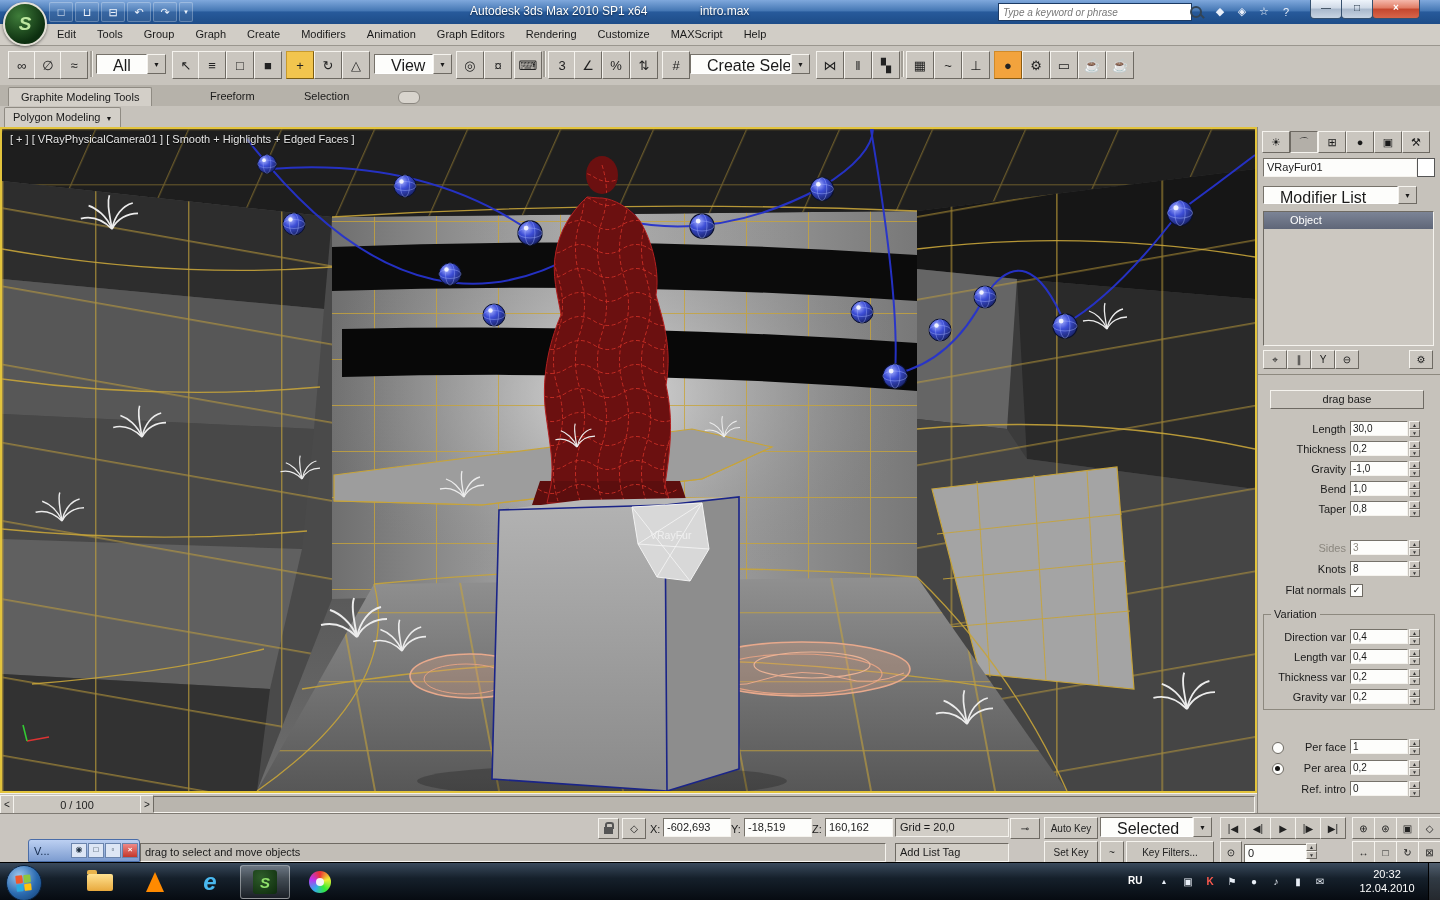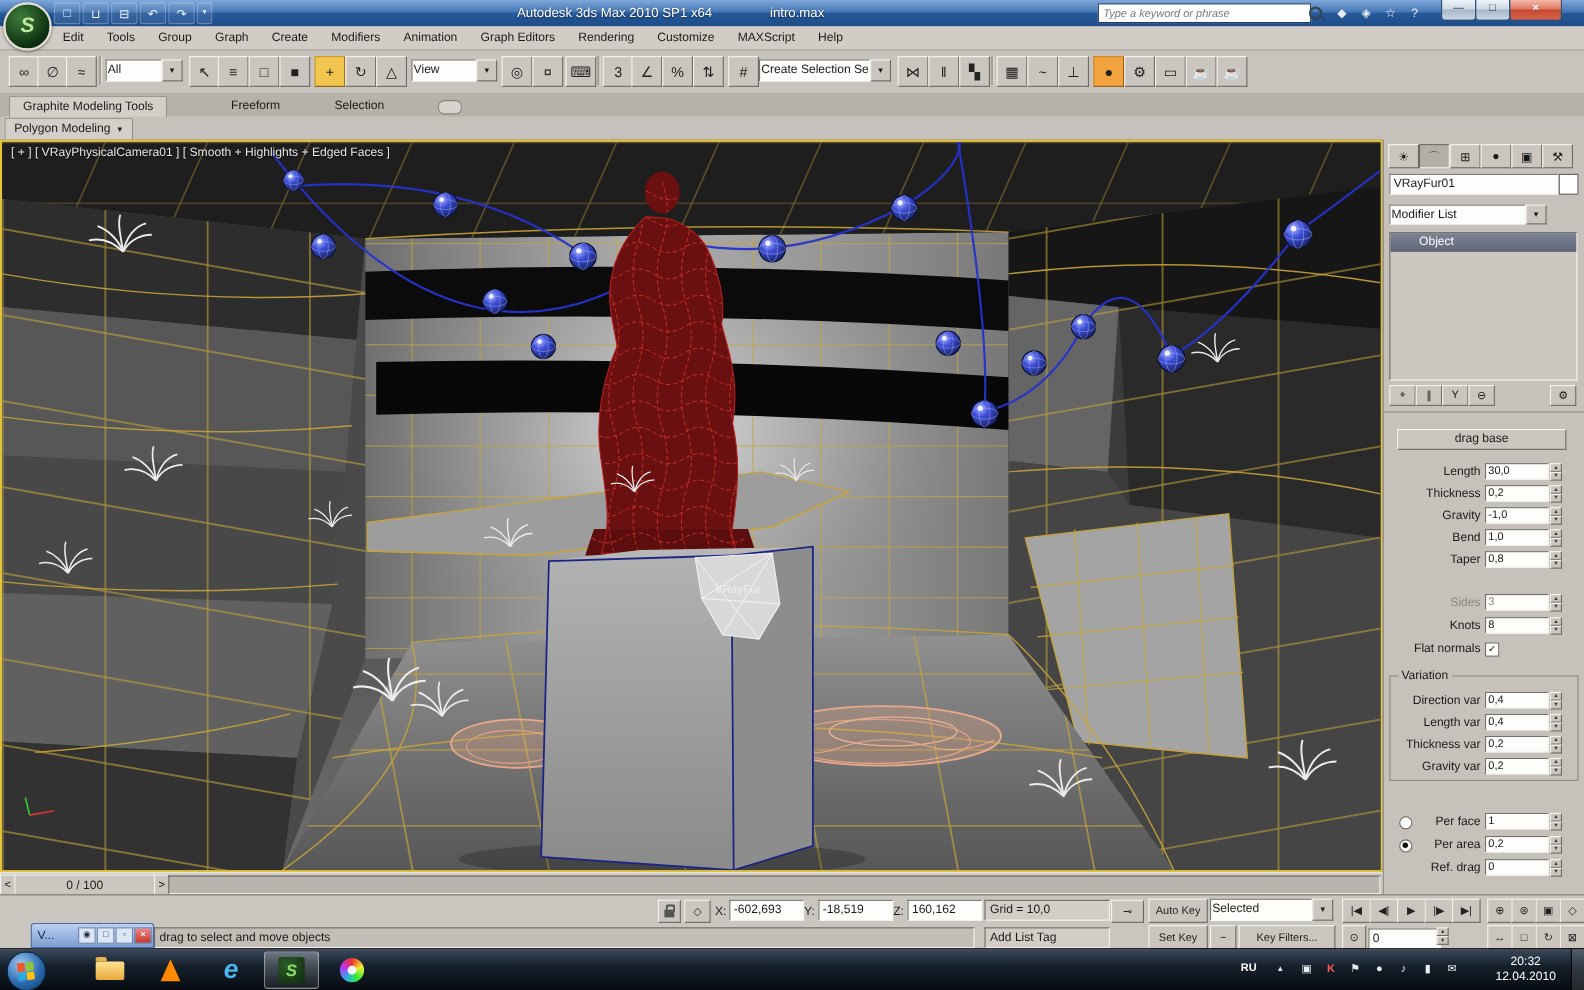--- a/index.html
+++ b/index.html
@@ -21,21 +21,21 @@
 #applogo{left:3px;top:2px;width:40px;height:40px;border-radius:50%;background:radial-gradient(circle at 35% 30%,#3f7d3a,#0d2f10 70%);border:2px solid #e3e0d7;z-index:30;display:flex;align-items:center;justify-content:center;color:#bfe8a0;font-size:19px;font-weight:bold;font-style:italic;box-shadow:0 1px 3px rgba(0,0,0,.5)}
 
 #menubar{left:0;top:24px;width:1440px;height:22px;background:#d1cdc6;border-bottom:1px solid #9a968e;padding-left:48px;box-sizing:border-box}
 .mitem{padding:4px 9px;display:inline-block}
 
 #maintoolbar{left:0;top:46px;width:1440px;height:39px;background:#c8c4bd;border-bottom:1px solid #918d85}
 .tbtn{position:absolute;top:51px;width:26px;height:26px;display:flex;align-items:center;justify-content:center;font-size:13px;color:#222;background:#cac6bf;border:1px solid;border-color:#f5f3ee #6e6a63 #6e6a63 #f5f3ee}
 .tbtn.active{background:#f2c54e;border-color:#c79a2d #7c5d12 #7c5d12 #c79a2d}
 .tbtn.hot{background:#f2a33d;border-color:#d08a28 #8a5a10 #8a5a10 #d08a28}
 .combo{position:absolute;top:54px;height:20px;display:flex}
-.cval{flex:1;background:#fdfdfb;border:1px solid;border-color:#76726a #fff #fff #76726a;padding:2px 1px;white-space:nowrap;overflow:hidden;font-size:11px}
+.cval{flex:1;background:#fdfdfb;border:1px solid;border-color:#76726a #fff #fff #76726a;padding:2px 16px;white-space:nowrap;overflow:hidden;font-size:16px}
 .carr{width:17px;display:flex;align-items:center;justify-content:center;font-size:7px;background:#cac6bf;border:1px solid;border-color:#f5f3ee #6e6a63 #6e6a63 #f5f3ee}
 
 #ribbontabs{left:0;top:85px;width:1440px;height:21px;background:#b6b2aa}
 .rtab{position:absolute;top:2px;height:19px;line-height:19px;padding:0 12px}
 .rtab.active{background:#d3cfc8;border:1px solid #8f8b83;border-bottom:none;border-radius:2px 2px 0 0}
 #pill{position:absolute;left:398px;top:6px;width:20px;height:11px;border-radius:6px;background:#d8d4cd;border:1px solid #8b8780}
 #polyrow{left:0;top:106px;width:1440px;height:21px;background:#c6c2bb}
 #polytab{position:absolute;left:4px;top:1px;height:19px;line-height:19px;padding:0 8px;background:#d3cfc8;border:1px solid #8f8b83;border-bottom:none;border-radius:2px 2px 0 0}
 #polytab .ca{font-size:7px;margin-left:5px}
 
@@ -397,21 +397,21 @@
   <span class="cptab" style="left:4px">☀</span>
   <span class="cptab pressed" style="left:32px">⌒</span>
   <span class="cptab" style="left:60px">⊞</span>
   <span class="cptab" style="left:88px">●</span>
   <span class="cptab" style="left:116px">▣</span>
   <span class="cptab" style="left:144px">⚒</span>
 
   <div class="abs wfield" style="left:5px;top:31px;width:146px;height:13px">VRayFur01</div>
   <div class="abs" style="left:159px;top:31px;width:16px;height:17px;background:#fff;border:1px solid #555"></div>
 
-  <div class="combo" style="left:5px;top:59px;width:143px;height:18px;position:absolute">
+  <div class="combo" style="left:5px;top:59px;width:154px;height:18px;position:absolute">
     <span class="cval">Modifier List</span>
       <span class="carr">▼</span>
   </div>
 
   <div class="abs sunk" style="left:5px;top:84px;width:169px;height:133px;background:#ccc8c1">
     <div style="height:17px;background:linear-gradient(#7c8496,#5f6678);color:#fff;padding-left:26px;line-height:17px">Object</div>
   </div>
 
   <span class="stkbtn" style="left:5px;top:223px">⌖</span>
   <span class="stkbtn" style="left:29px;top:223px">∥</span>
@@ -532,21 +532,21 @@
   <div class="prow" style="top:633px">
       <span class="rad sel" style="left:8px;top:3px"></span>
       <span class="plabel">Per area</span>
       <span class="pfield">0,2</span>
       <span class="pspin">
         <b class="u"></b>
         <b class="d"></b>
       </span>
     </div>
   <div class="prow" style="top:654px">
-      <span class="plabel">Ref. drag</span>
+      <span class="plabel">Ref. intro</span>
       <span class="pfield">0</span>
       <span class="pspin">
         <b class="u"></b>
         <b class="d"></b>
       </span>
     </div>
 </div>
 
 <div id="timeslider" class="abs">
   <span class="sbtn" style="left:0;top:1px;width:12px;height:17px">&lt;</span>
@@ -559,21 +559,21 @@
   <span class="sbtn" style="left:598px;top:4px;width:19px;height:19px">
       <span class="lockic"></span>
     </span>
   <span class="sbtn" style="left:622px;top:4px;width:22px;height:19px">◇</span>
   <span class="slabel" style="left:650px">X:</span>
   <div class="wfield" style="left:663px;top:4px;width:60px;height:13px">-602,693</div>
   <span class="slabel" style="left:731px">Y:</span>
   <div class="wfield" style="left:744px;top:4px;width:60px;height:13px">-18,519</div>
   <span class="slabel" style="left:812px">Z:</span>
   <div class="wfield" style="left:825px;top:4px;width:60px;height:13px">160,162</div>
-  <div class="sfield" style="left:895px;top:4px;width:104px;height:13px">Grid = 10,0</div>
+  <div class="sfield" style="left:895px;top:4px;width:104px;height:13px">Grid = 20,0</div>
   <span class="sbtn" style="left:1010px;top:4px;width:28px;height:19px">⊸</span>
   <span class="sbtn" style="left:1044px;top:3px;width:52px;height:20px">Auto Key</span>
   <div class="combo" style="left:1100px;top:3px;width:112px;height:20px;position:absolute">
     <span class="cval">Selected</span>
       <span class="carr">▼</span>
   </div>
   <span class="sbtn" style="left:1220px;top:3px;width:24px;height:20px">|◀</span>
   <span class="sbtn" style="left:1245px;top:3px;width:24px;height:20px">◀|</span>
   <span class="sbtn" style="left:1270px;top:3px;width:24px;height:20px">▶</span>
   <span class="sbtn" style="left:1295px;top:3px;width:24px;height:20px">|▶</span>

